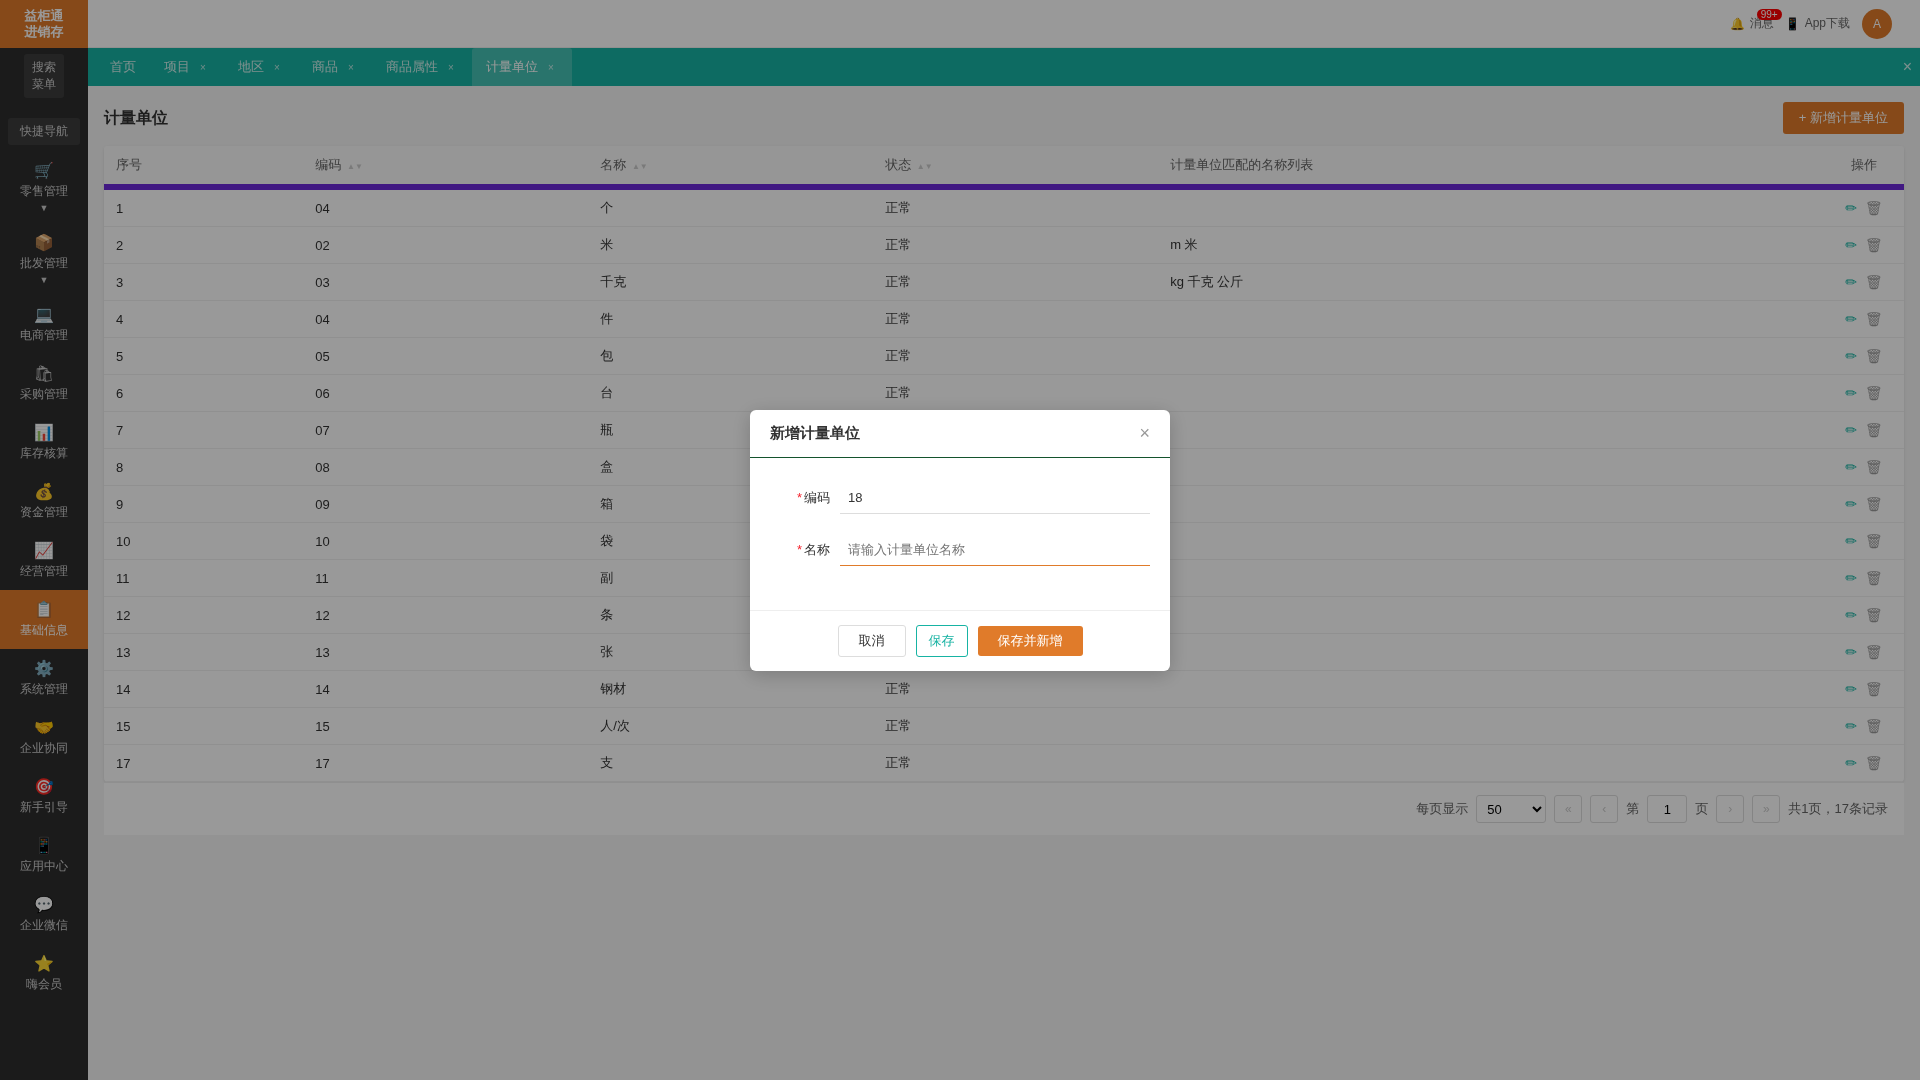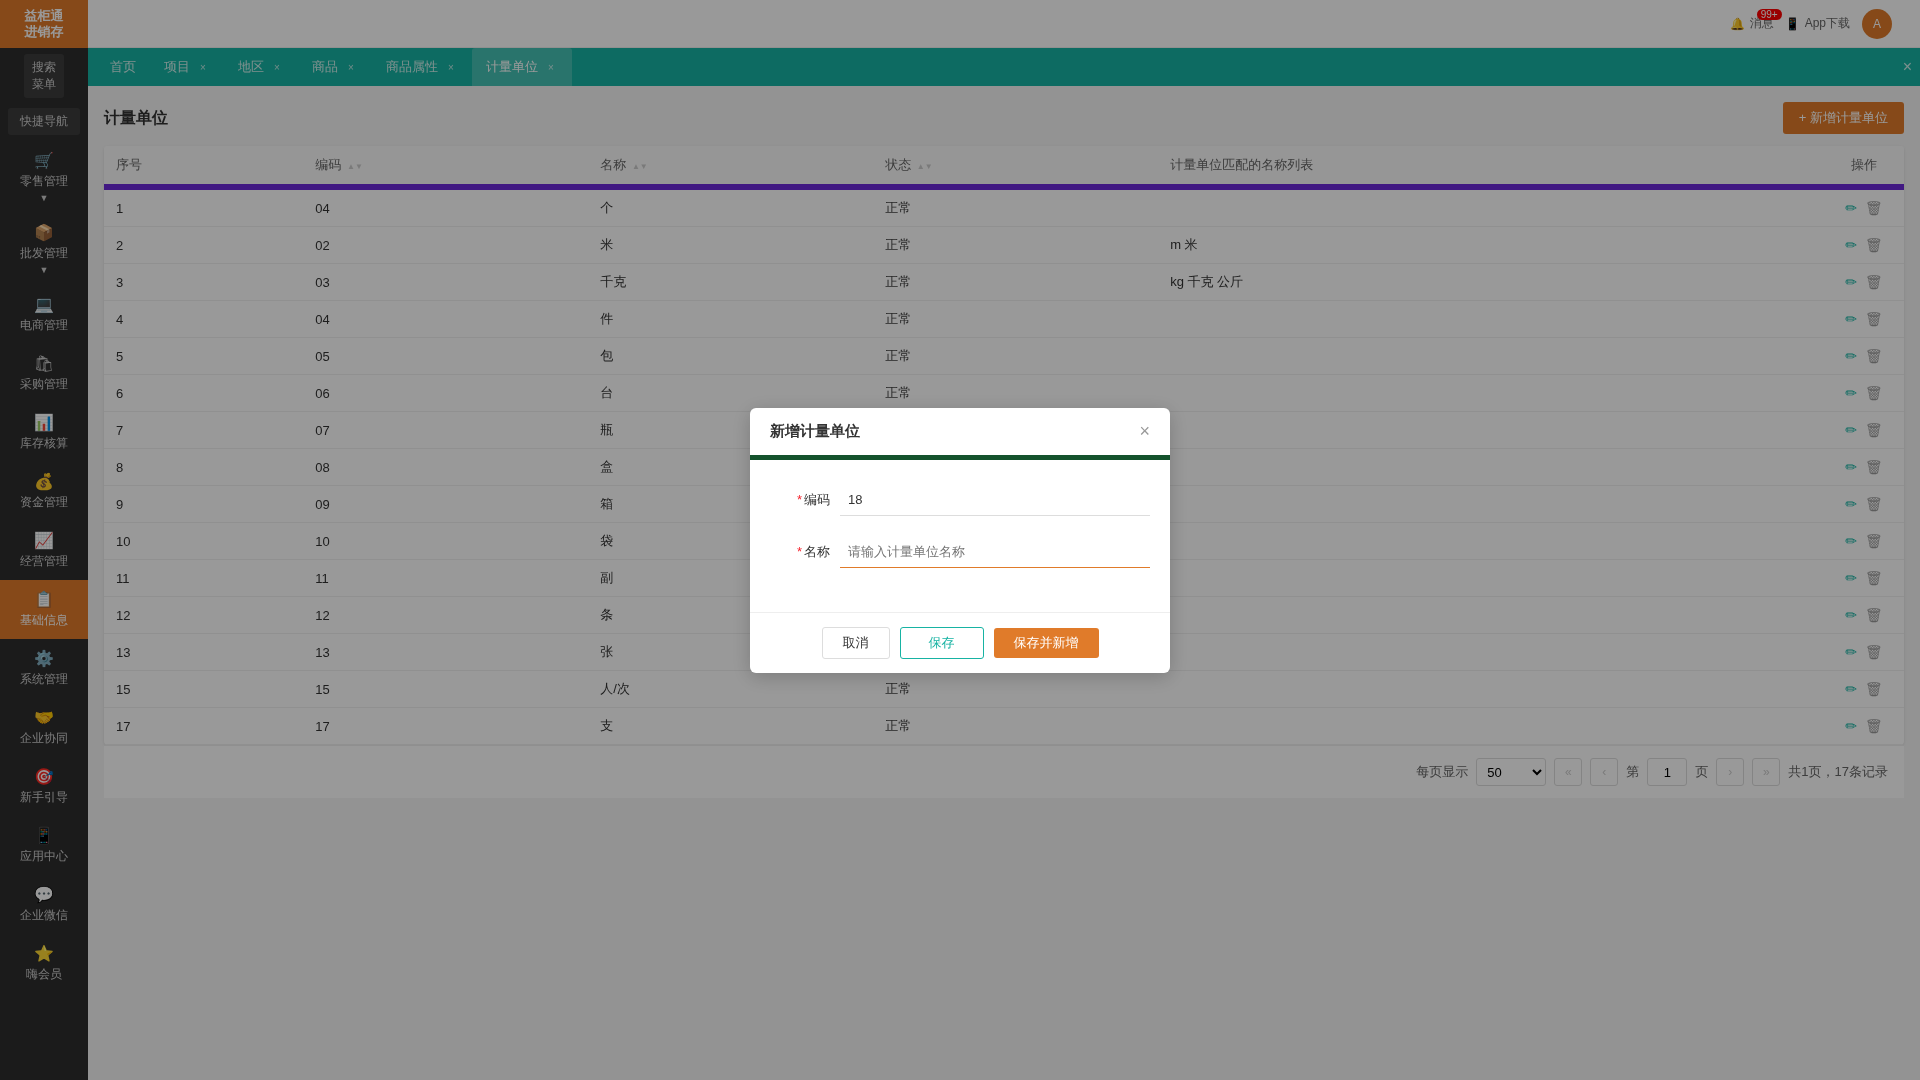--- a/index.html
+++ b/index.html
@@ -3,21 +3,21 @@
   <meta charset="utf-8">
   <style>
     * { box-sizing: border-box; margin: 0; padding: 0; }
     body { font-family: "Microsoft YaHei", "PingFang SC", sans-serif; font-size: 13px; background: #f5f5f5; color: #333; display: flex; height: 1080px; width: 1920px; overflow: hidden; }
 
     
     .sidebar { width: 88px; background: #2d2d2d; display: flex; flex-direction: column; height: 100%; flex-shrink: 0; }
     .sidebar-logo { background: #e07b2a; padding: 10px; display: flex; align-items: center; justify-content: center; height: 48px; }
     .sidebar-logo-text { color: #fff; font-size: 13px; font-weight: bold; text-align: center; line-height: 1.2; }
     .sidebar-search-btn { width: 100%; background: #3d3d3d; border: none; color: #ccc; padding: 5px 8px; border-radius: 3px; cursor: pointer; font-size: 12px; text-align: center; }
-    .sidebar-nav-btn-inner { width: 100%; background: #3d3d3d; border: none; color: #ccc; padding: 5px 8px; border-radius: 3px; cursor: pointer; font-size: 12px; text-align: center; }
+    .sidebar-nav-btn-inner { width: 100%; background: #3d3d3d; border: none; color: #ccc; padding: 5px 8px; border-radius: 3px; cursor: pointer; font-size: 12px; text-align: center; margin-top: 10px; }
     .sidebar-item { padding: 10px 8px; color: #ccc; font-size: 12px; text-align: center; cursor: pointer; display: flex; flex-direction: column; align-items: center; gap: 3px; }
     .sidebar-item.active { background: #e07b2a; color: #fff; }
     .sidebar-item-icon { font-size: 16px; }
 
     
     .main { flex: 1; display: flex; flex-direction: column; overflow: hidden; }
 
     
     .topbar { height: 48px; background: #fff; display: flex; align-items: center; justify-content: space-between; padding: 0 16px; border-bottom: 1px solid #eee; flex-shrink: 0; }
     .topbar-left { display: flex; align-items: center; gap: 12px; }
@@ -59,32 +59,32 @@
     .pagination-btn { width: 28px; height: 28px; display: flex; align-items: center; justify-content: center; border: 1px solid #ddd; border-radius: 3px; cursor: pointer; background: #fff; color: #333; font-size: 12px; }
     .pagination-btn.disabled { color: #ccc; cursor: default; }
     .pagination-input { width: 40px; height: 28px; border: 1px solid #ddd; border-radius: 3px; text-align: center; font-size: 13px; }
     .pagination-select { height: 28px; border: 1px solid #ddd; border-radius: 3px; padding: 0 20px 0 6px; font-size: 13px; cursor: pointer; background: #fff; }
 
     
     .overlay { position: fixed; top: 0; left: 0; width: 100%; height: 100%; background: rgba(0,0,0,0.4); z-index: 100; display: flex; align-items: center; justify-content: center; }
 
     
     .modal { background: #fff; border-radius: 6px; width: 420px; box-shadow: 0 4px 20px rgba(0,0,0,0.2); z-index: 101; }
-    .modal-header { display: flex; align-items: center; justify-content: space-between; padding: 14px 20px; border-bottom: 5px solid #14532d; }
+    .modal-header { display: flex; align-items: center; justify-content: space-between; padding: 14px 20px; border-bottom: 1px solid #14532d; }
     .modal-title { font-size: 15px; font-weight: bold; color: #333; }
     .modal-close { background: none; border: none; font-size: 18px; color: #999; cursor: pointer; line-height: 1; }
     .modal-body { padding: 24px 20px; }
     .form-row { display: flex; align-items: center; margin-bottom: 20px; }
     .form-label { width: 60px; text-align: right; margin-right: 10px; font-size: 13px; color: #333; }
     .form-label .required { color: #f5222d; margin-right: 2px; }
     .form-input { flex: 1; height: 32px; border: none; border-bottom: 1px solid #ddd; outline: none; padding: 0 8px; font-size: 13px; color: #333; }
     .form-input.active { border-bottom-color: #e07b2a; }
     .modal-footer { display: flex; align-items: center; justify-content: center; padding: 14px 20px; gap: 10px; border-top: 1px solid #eee; }
     .btn-cancel { padding: 6px 20px; border: 1px solid #ddd; border-radius: 3px; background: #fff; color: #333; cursor: pointer; font-size: 13px; }
-    .btn-save { padding: 6px 28px; border: 1px solid #17b3a3; border-radius: 3px; background: #fff; color: #17b3a3; cursor: pointer; font-size: 13px; }
+    .btn-save { padding: 6px 12px; border: 1px solid #17b3a3; border-radius: 3px; background: #fff; color: #17b3a3; cursor: pointer; font-size: 13px; }
     .btn-save-new { padding: 6px 20px; border: none; border-radius: 3px; background: #e07b2a; color: #fff; cursor: pointer; font-size: 13px; }
   </style>
 </head>
 <body>
 
 <div class="sidebar">
   <div class="sidebar-logo">
     <div class="sidebar-logo-text">益柜通<br>进销存</div>
   </div>
   <div style="padding:6px 24px;">
@@ -399,20 +399,33 @@
       <td><span class="status-normal">正常</span></td>
       <td></td>
       <td style="text-align:center;">
         <div class="action-btns" style="justify-content:center;">
           <button class="action-btn" title="编辑">✏</button>
           <button class="action-btn delete" title="删除">🗑</button>
         </div>
       </td>
     </tr>
             <tr>
+      <td>14</td>
+      <td>14</td>
+      <td>钢材</td>
+      <td><span class="status-normal">正常</span></td>
+      <td></td>
+      <td style="text-align:center;">
+        <div class="action-btns" style="justify-content:center;">
+          <button class="action-btn" title="编辑">✏</button>
+          <button class="action-btn delete" title="删除">🗑</button>
+        </div>
+      </td>
+    </tr>
+            <tr>
       <td>15</td>
       <td>15</td>
       <td>人/次</td>
       <td><span class="status-normal">正常</span></td>
       <td></td>
       <td style="text-align:center;">
         <div class="action-btns" style="justify-content:center;">
           <button class="action-btn" title="编辑">✏</button>
           <button class="action-btn delete" title="删除">🗑</button>
         </div>

